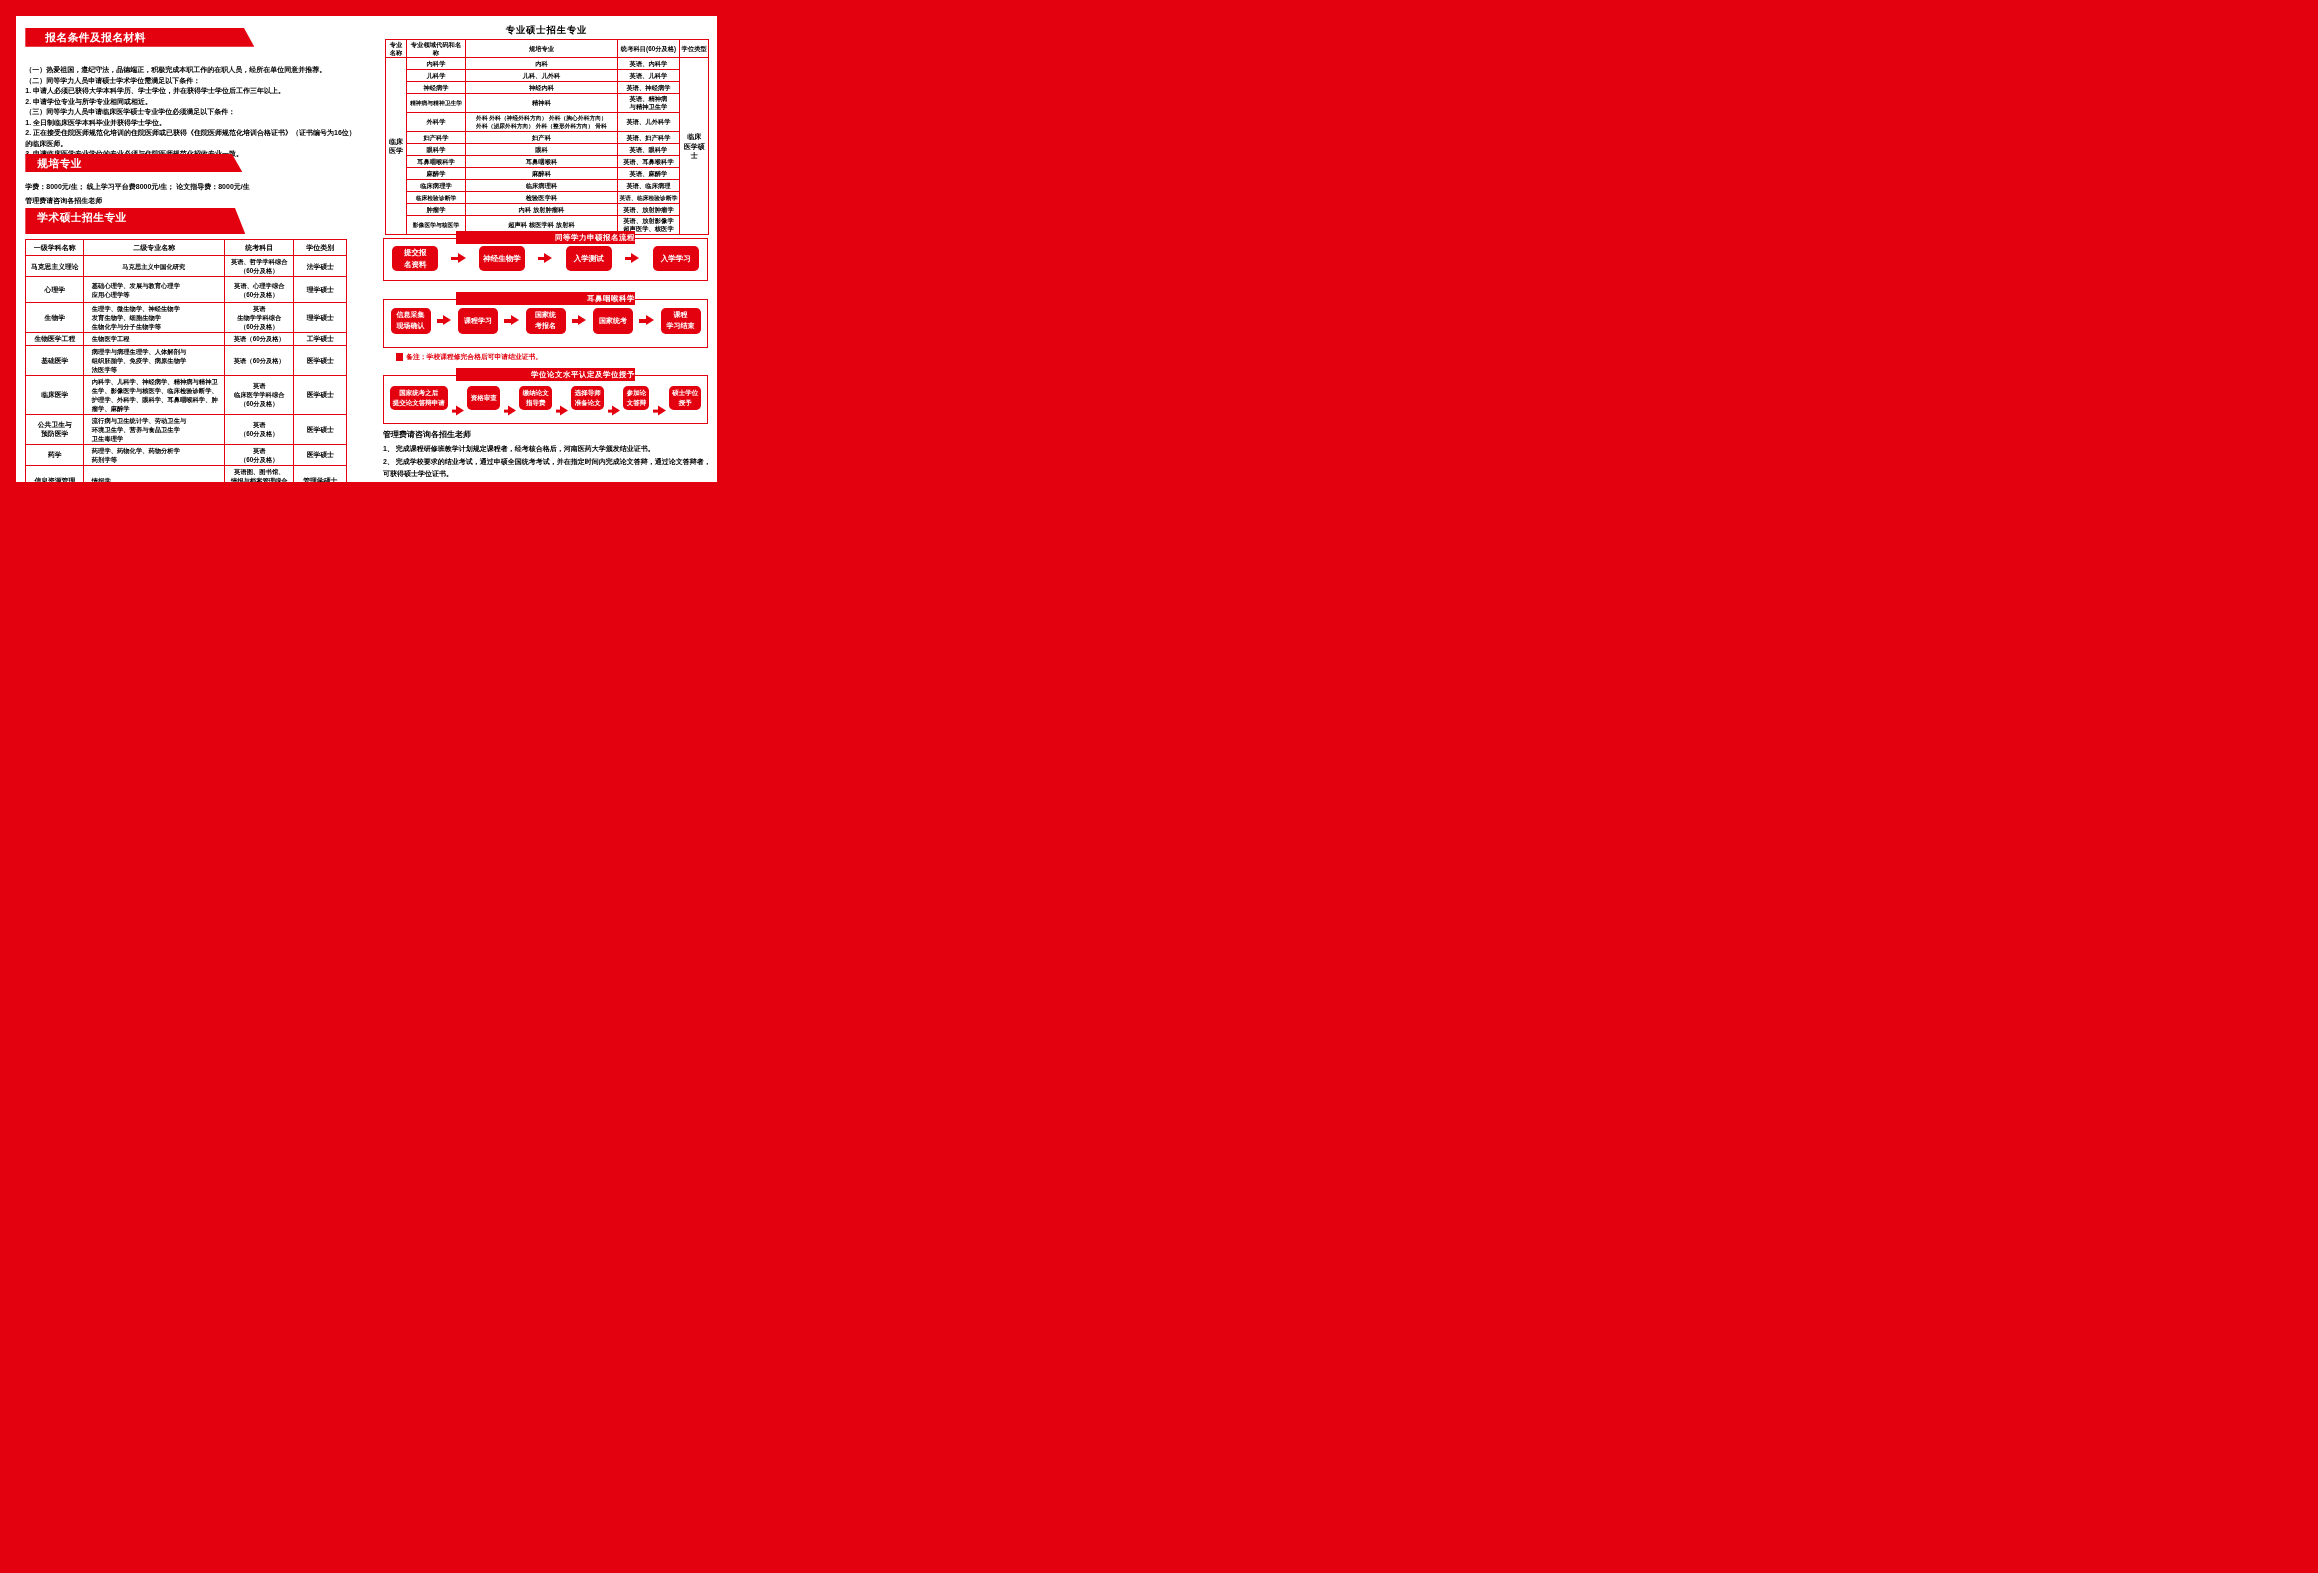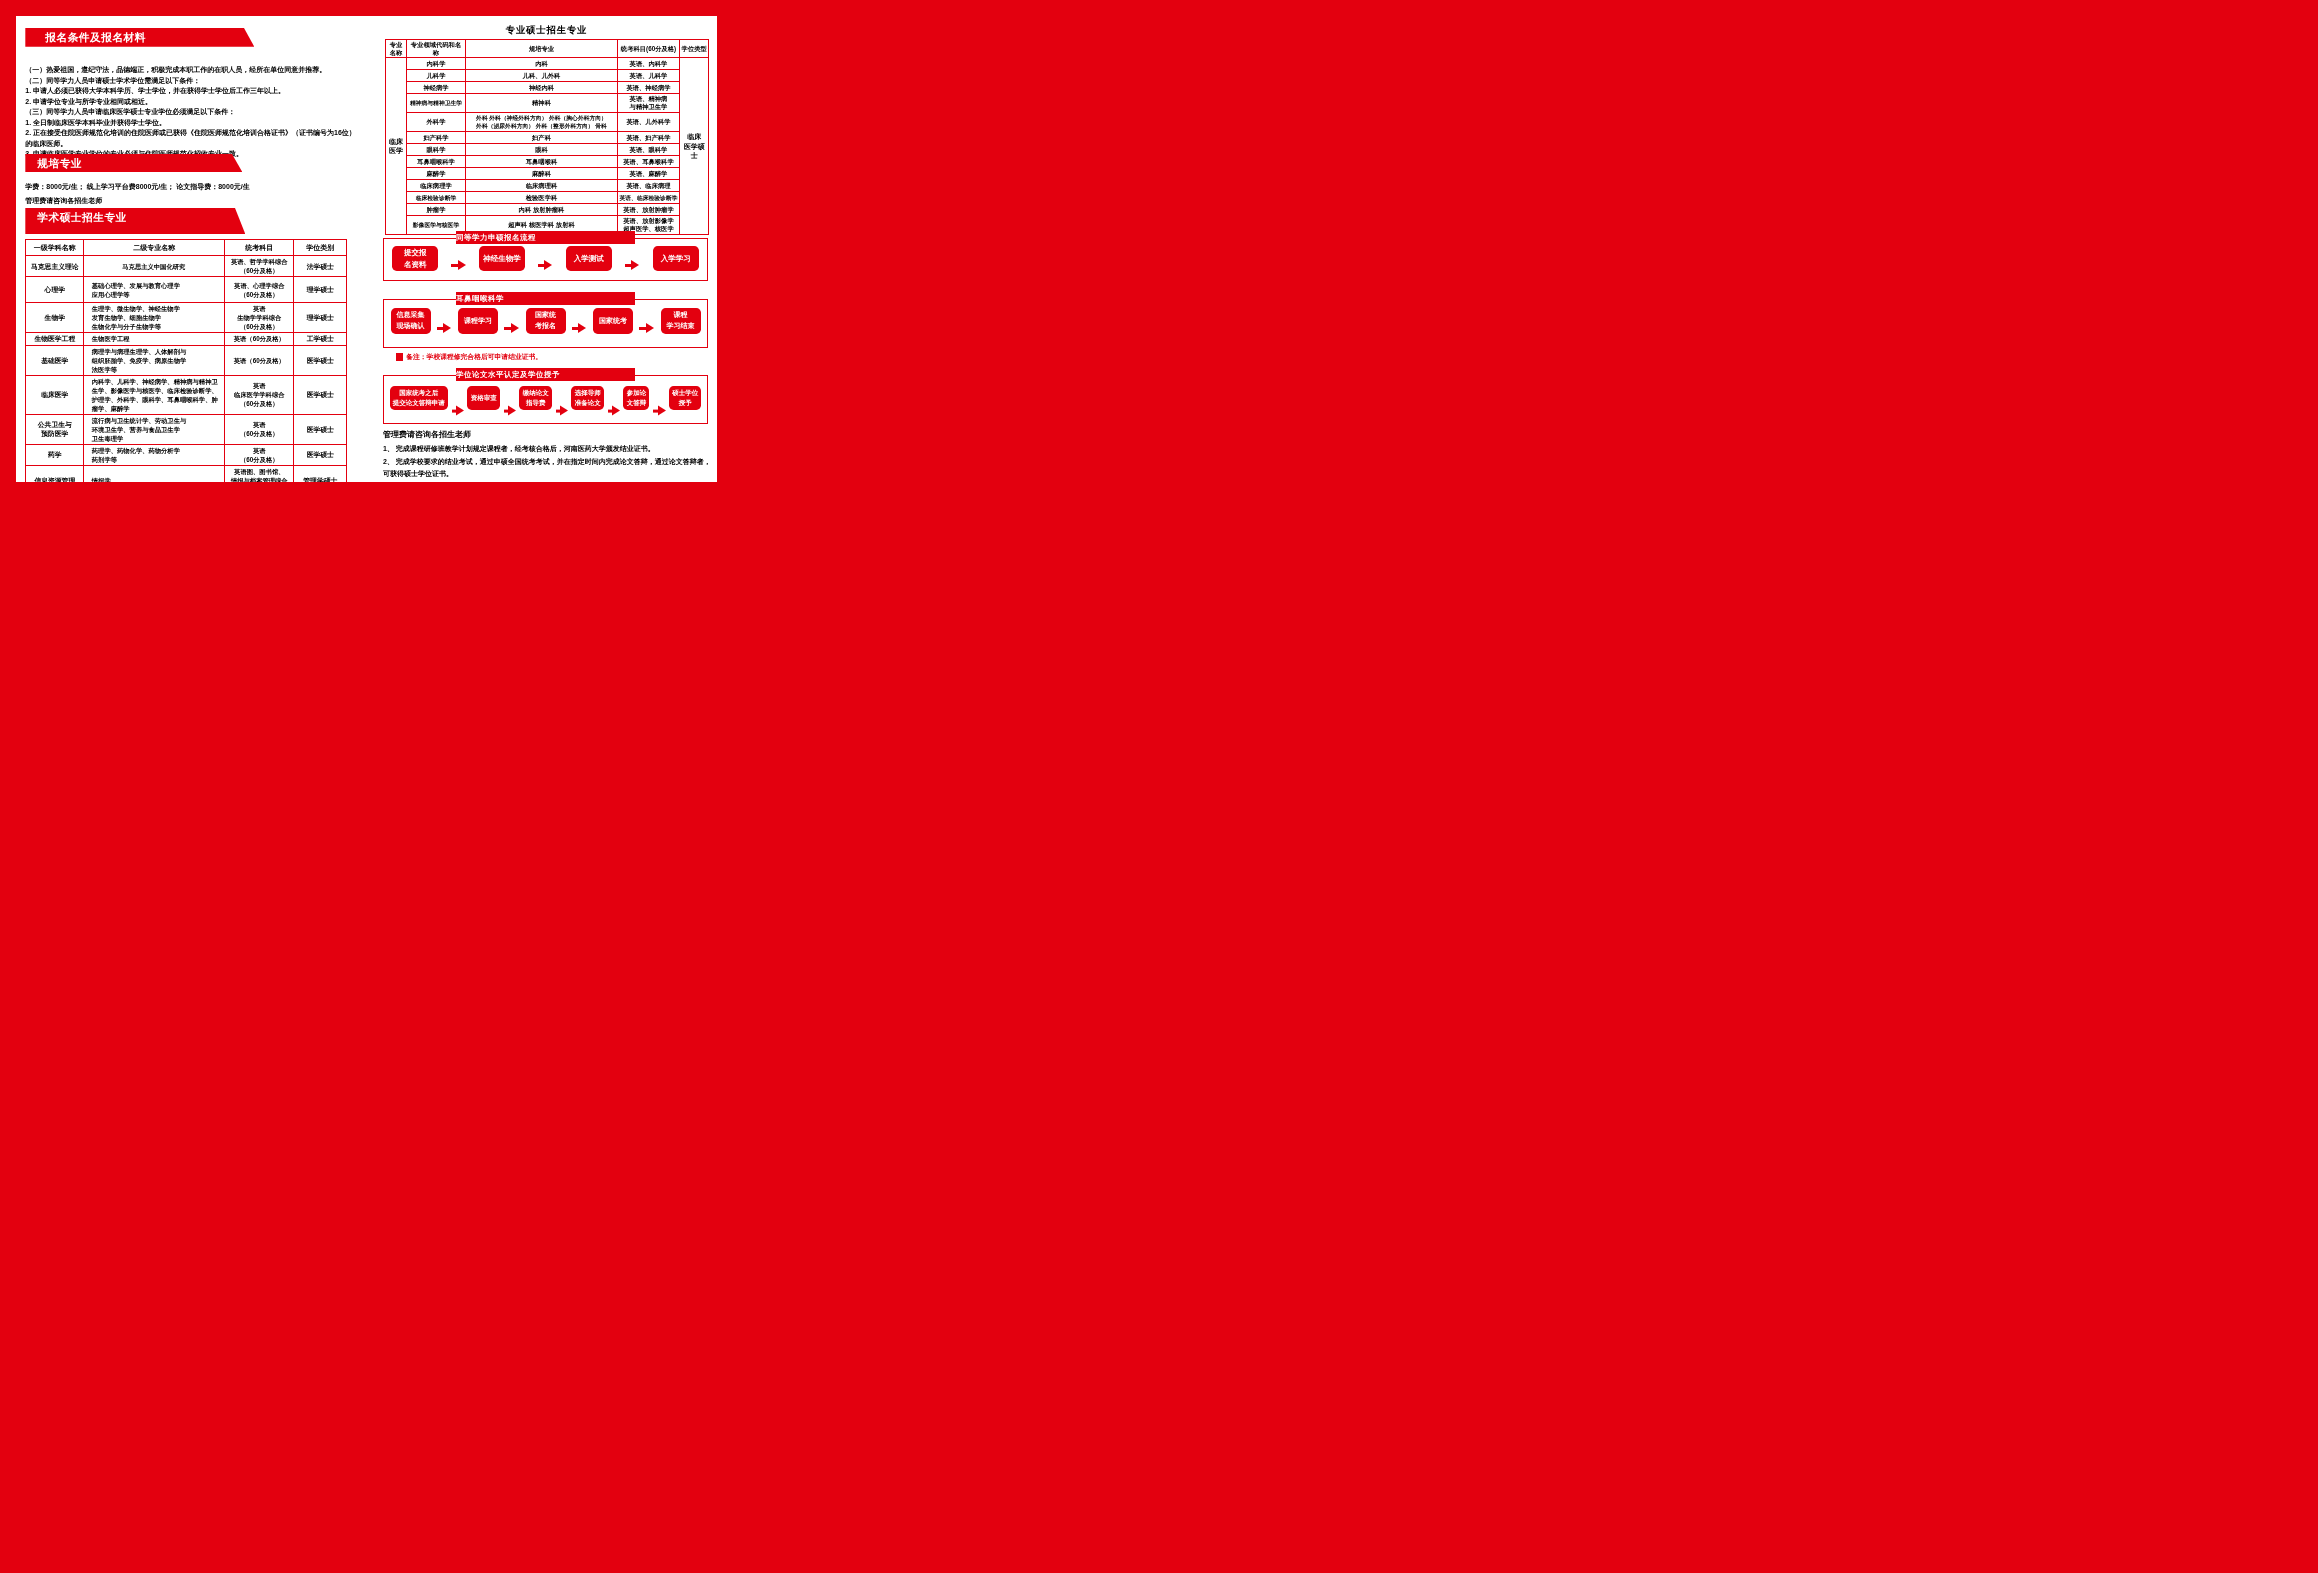--- a/index.html
+++ b/index.html
@@ -47,23 +47,23 @@
   .rtab td.cat{font-size:7px;line-height:9.3px;}
   .rtab td.small{font-size:5.8px;}
 
   
   .flow{position:absolute;left:367px;width:325px;}
   .flow .outline{
     position:absolute;left:0;top:6.5px;width:100%;border:1.4px solid #e3000f;background:#fff;box-sizing:border-box;
   }
   .flow .fbanner{
     position:relative;margin:0 auto;width:179px;height:13px;background:#e3000f;color:#fff;
-    font-size:7.5px;font-weight:bold;text-align:left;line-height:13px;letter-spacing:0.5px;z-index:2;
-  }
-  .steps{display:flex;align-items:flex-end;justify-content:space-between;}
+    font-size:7.5px;font-weight:bold;text-align:right;line-height:13px;letter-spacing:0.5px;z-index:2;
+  }
+  .steps{display:flex;align-items:center;justify-content:space-between;}
   .step{
     background:#e3000f;color:#fff;border-radius:4.7px;font-weight:bold;text-align:center;
     white-space:pre-line;display:flex;align-items:center;justify-content:center;
   }
   .arrow{position:relative;width:15px;height:11.2px;flex:0 0 auto;}
   .arrow::before{content:"";position:absolute;left:0;top:3.7px;width:6.5px;height:3.7px;background:#e3000f;}
   .arrow::after{content:"";position:absolute;left:6.5px;top:0;width:0;height:0;
     border-top:5.6px solid transparent;border-bottom:5.6px solid transparent;border-left:8px solid #e3000f;}
 
   #flow1{top:215px;}

